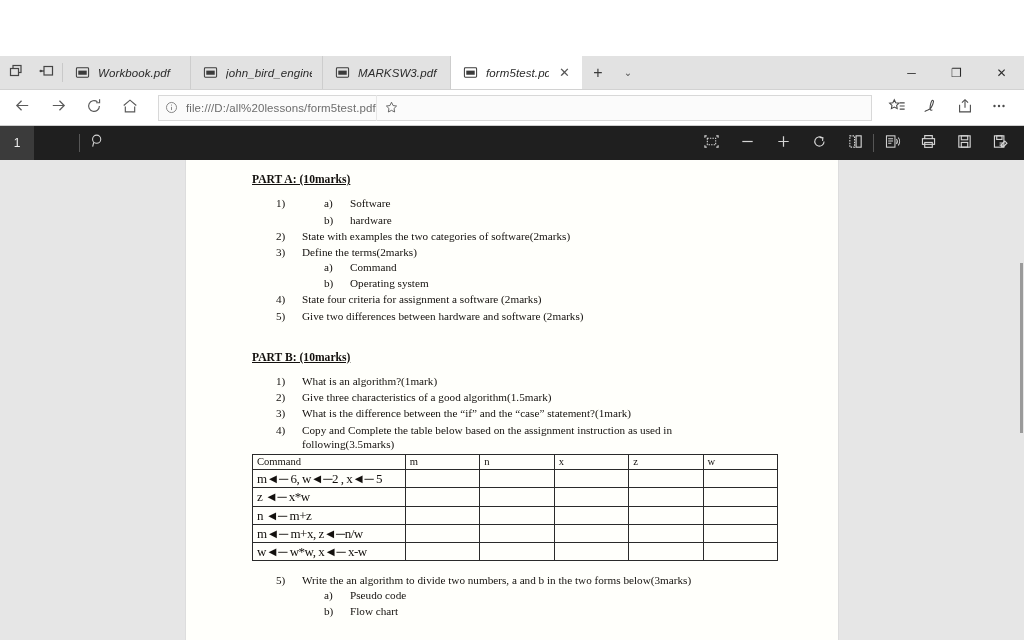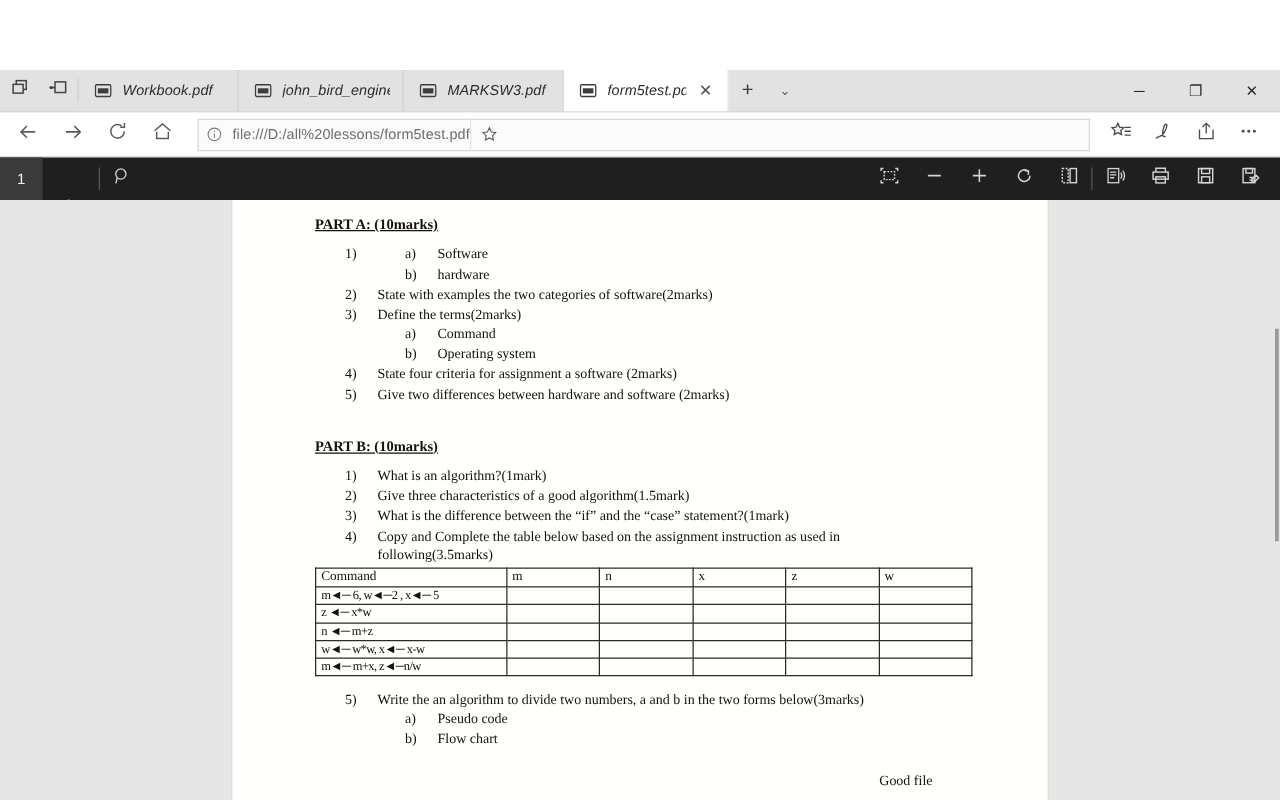--- a/index.html
+++ b/index.html
@@ -157,21 +157,21 @@
     font-size: 10.6px;
     table-layout: fixed;
   }
   table.cmdtable td, table.cmdtable th {
     border: 1px solid #2a2a2a;
     height: 14px; padding: 0 4px;
     text-align: left; font-weight: normal; vertical-align: middle;
   }
   table.cmdtable .c-command { width: 152px; }
   table.cmdtable .c-var { width: 74px; }
-  .asg { font-size: 10px; letter-spacing: -0.5px; }
+  .asg { font-size: 13px; letter-spacing: -0.5px; }
 
   .goodluck { text-align: right; margin: 19px 56px 0 0; font-size: 11.2px; }
 </style>
 </head>
 <body>
 
 <div id="app">
 
   <div class="top-blank"></div>
 
@@ -525,29 +525,29 @@
             </tr>
             <tr>
               <td class="asg">n ◄─ m+z</td>
               <td></td>
               <td></td>
               <td></td>
               <td></td>
               <td></td>
             </tr>
             <tr>
-              <td class="asg">w◄─ w*w, x◄─ x-w</td>
+              <td class="asg">m◄─ m+x, z◄─n/w</td>
               <td></td>
               <td></td>
               <td></td>
               <td></td>
               <td></td>
             </tr>
             <tr>
-              <td class="asg">m◄─ m+x, z◄─n/w</td>
+              <td class="asg">w◄─ w*w, x◄─ x-w</td>
               <td></td>
               <td></td>
               <td></td>
               <td></td>
               <td></td>
             </tr>
           </tbody>
         </table>
 
         <ol class="lv1" style="margin-top:12px;">

